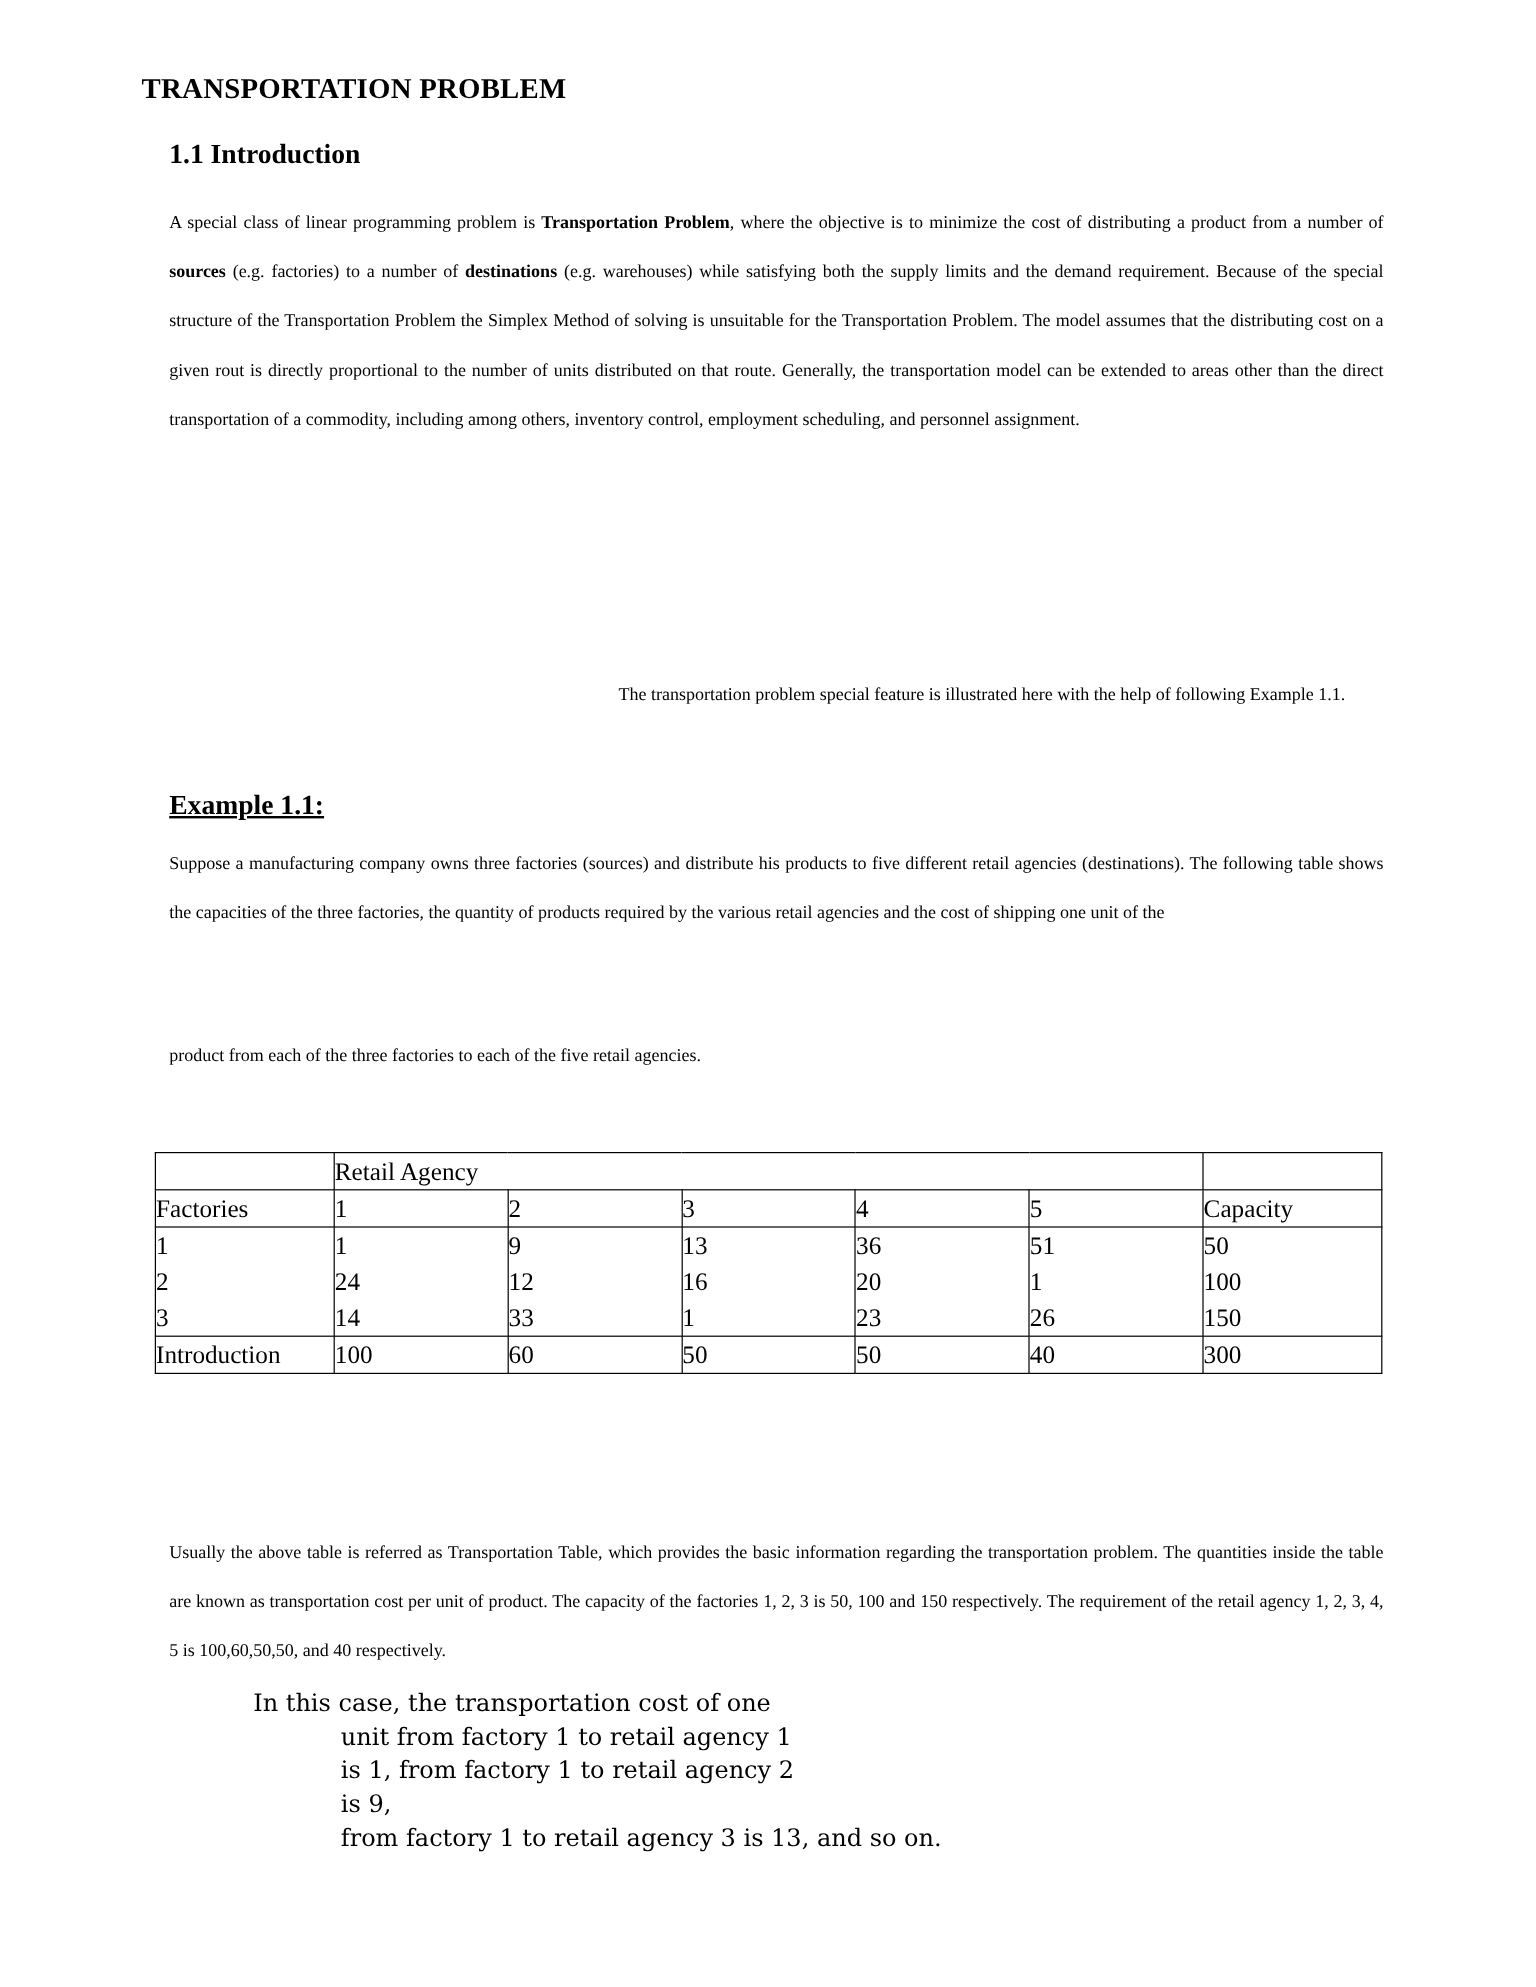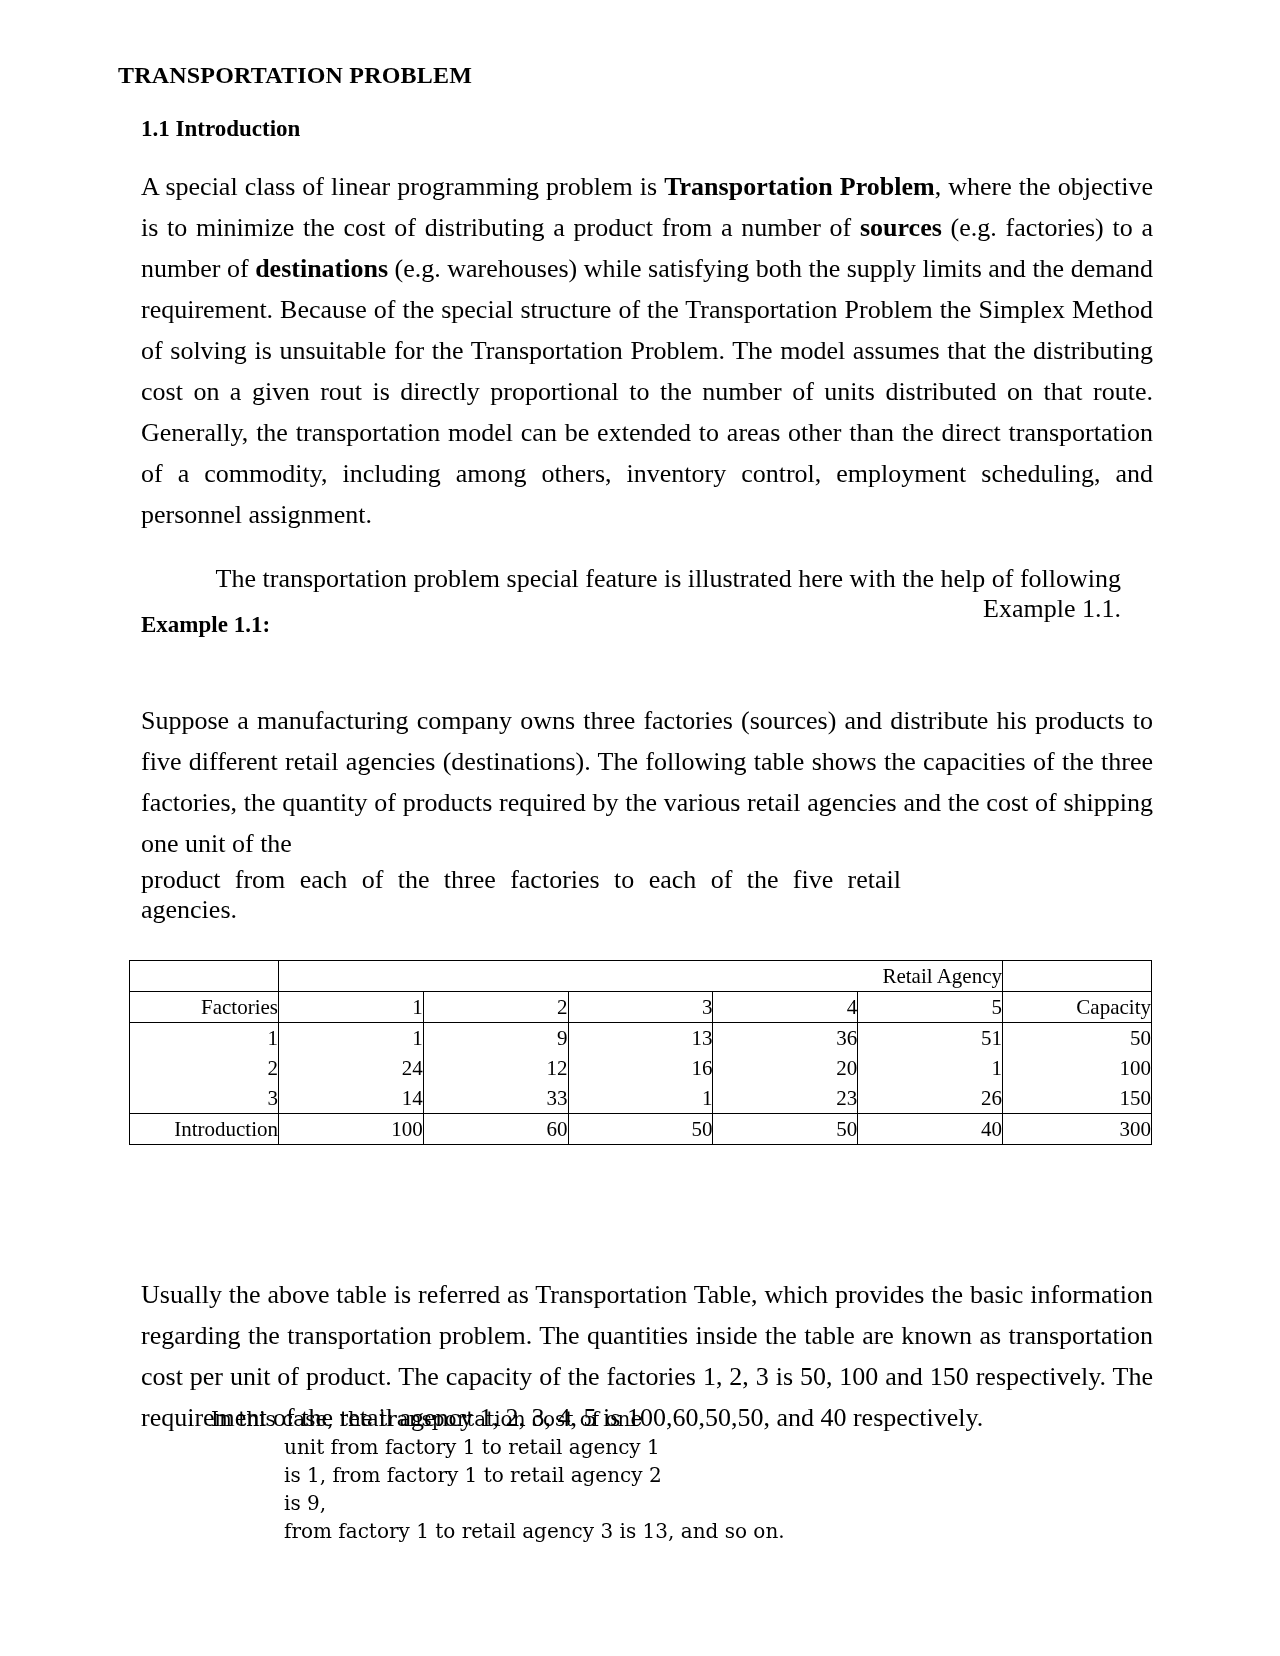--- a/index.html
+++ b/index.html
@@ -35,31 +35,32 @@
   .section-heading {
     position: absolute;
     left: 141px;
     top: 116px;
     font-size: 23px;
     font-weight: bold;
   }
   .example-heading {
     position: absolute;
     left: 141px;
-    top: 612px;
+    top: 658px;
     font-size: 23px;
     font-weight: bold;
+    text-decoration: underline;
   }
 
   
   .para {
     position: absolute;
     text-align: justify;
     text-justify: inter-word;
-    font-size: 26px;
+    font-size: 15px;
     line-height: 41px;
   }
   .para .b { font-weight: bold; }
 
   #para-intro {
     left: 141px;
     top: 166px;
     width: 1012px;
   }
   #para-illustrate {
@@ -95,21 +96,21 @@
     width: 1023px;
   }
   table.tt {
     border-collapse: collapse;
     width: 100%;
     font-size: 21px;
     table-layout: fixed;
   }
   table.tt td {
     border: 1px solid #000000;
-    text-align: right;
+    text-align: left;
     vertical-align: middle;
     padding: 0;
     height: 30px;
   }
   td.c-fact  { width: 148px; }
   td.c-a     { width: 147px; }
   td.c-cap   { width: 148px; }
 
   td.blank-tl { border-right: 1px solid #000; }
   td.span-retail { height: 36px; }

